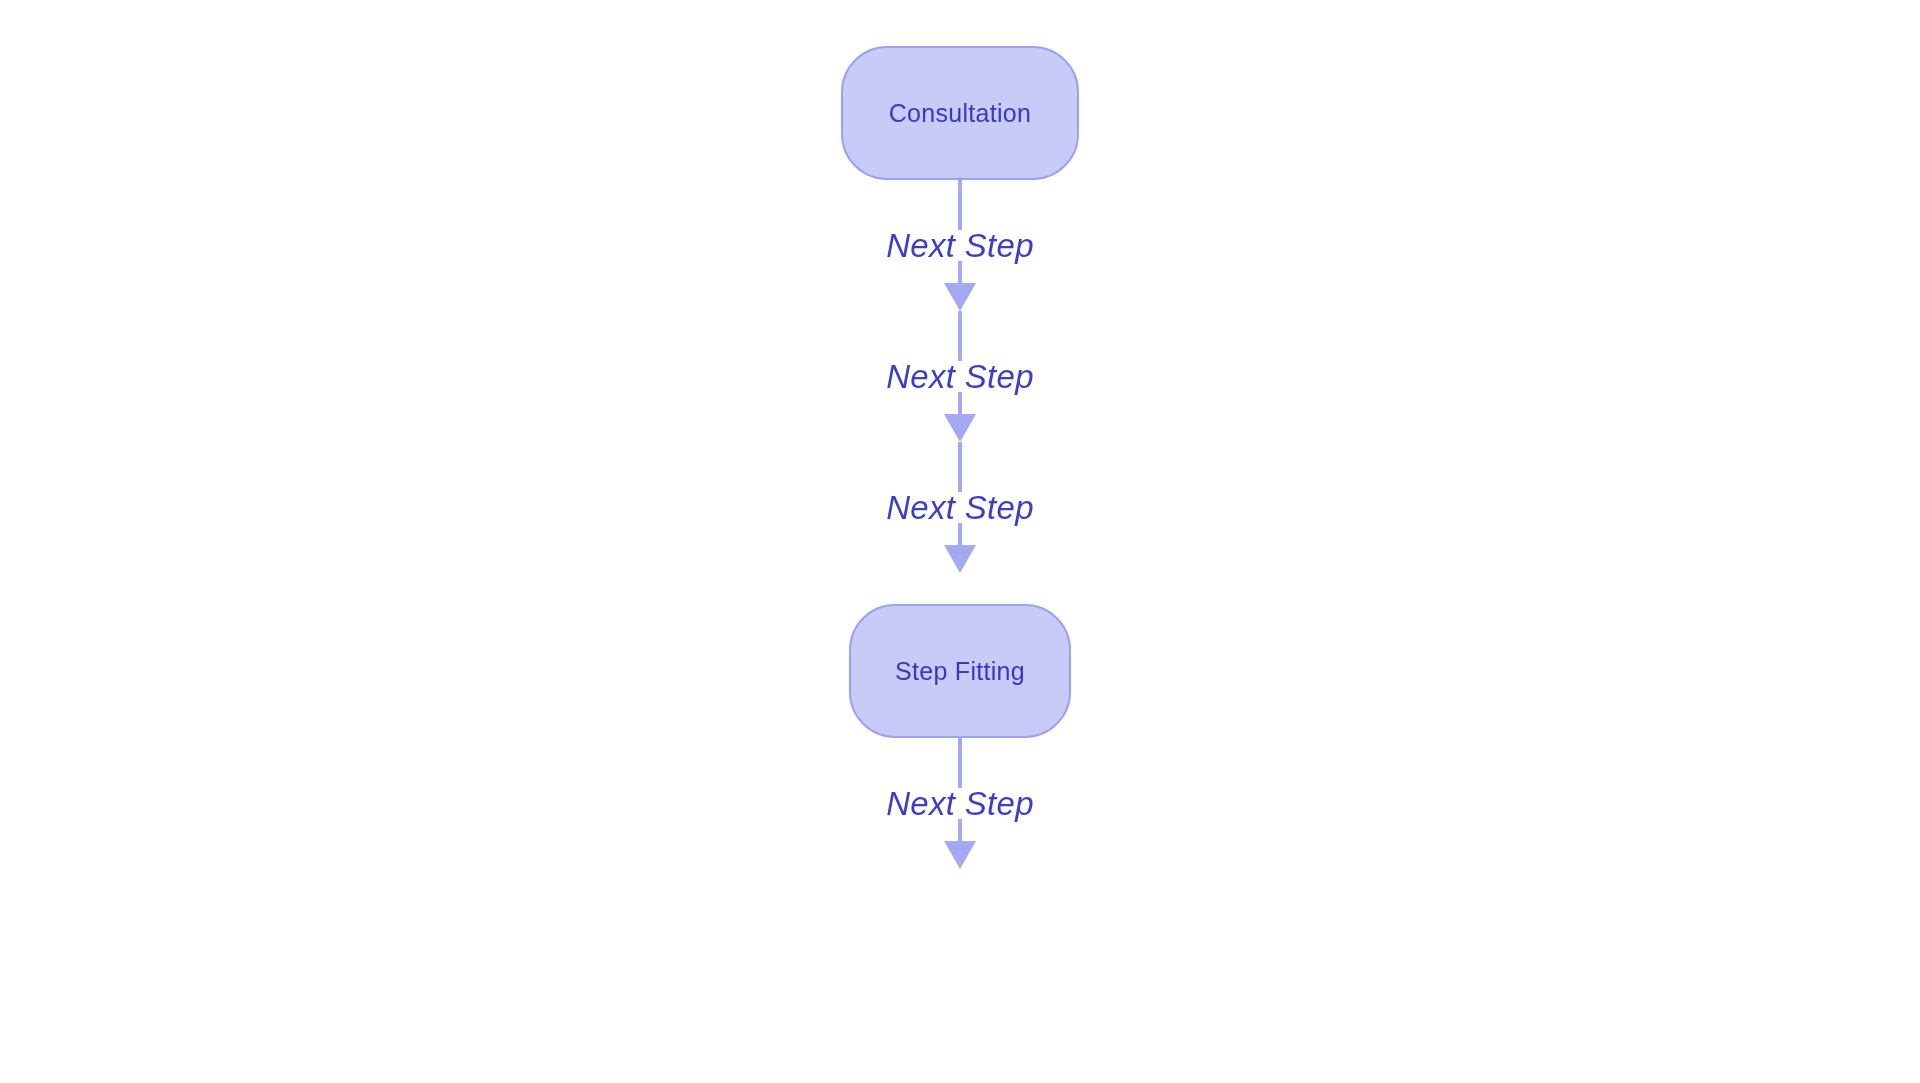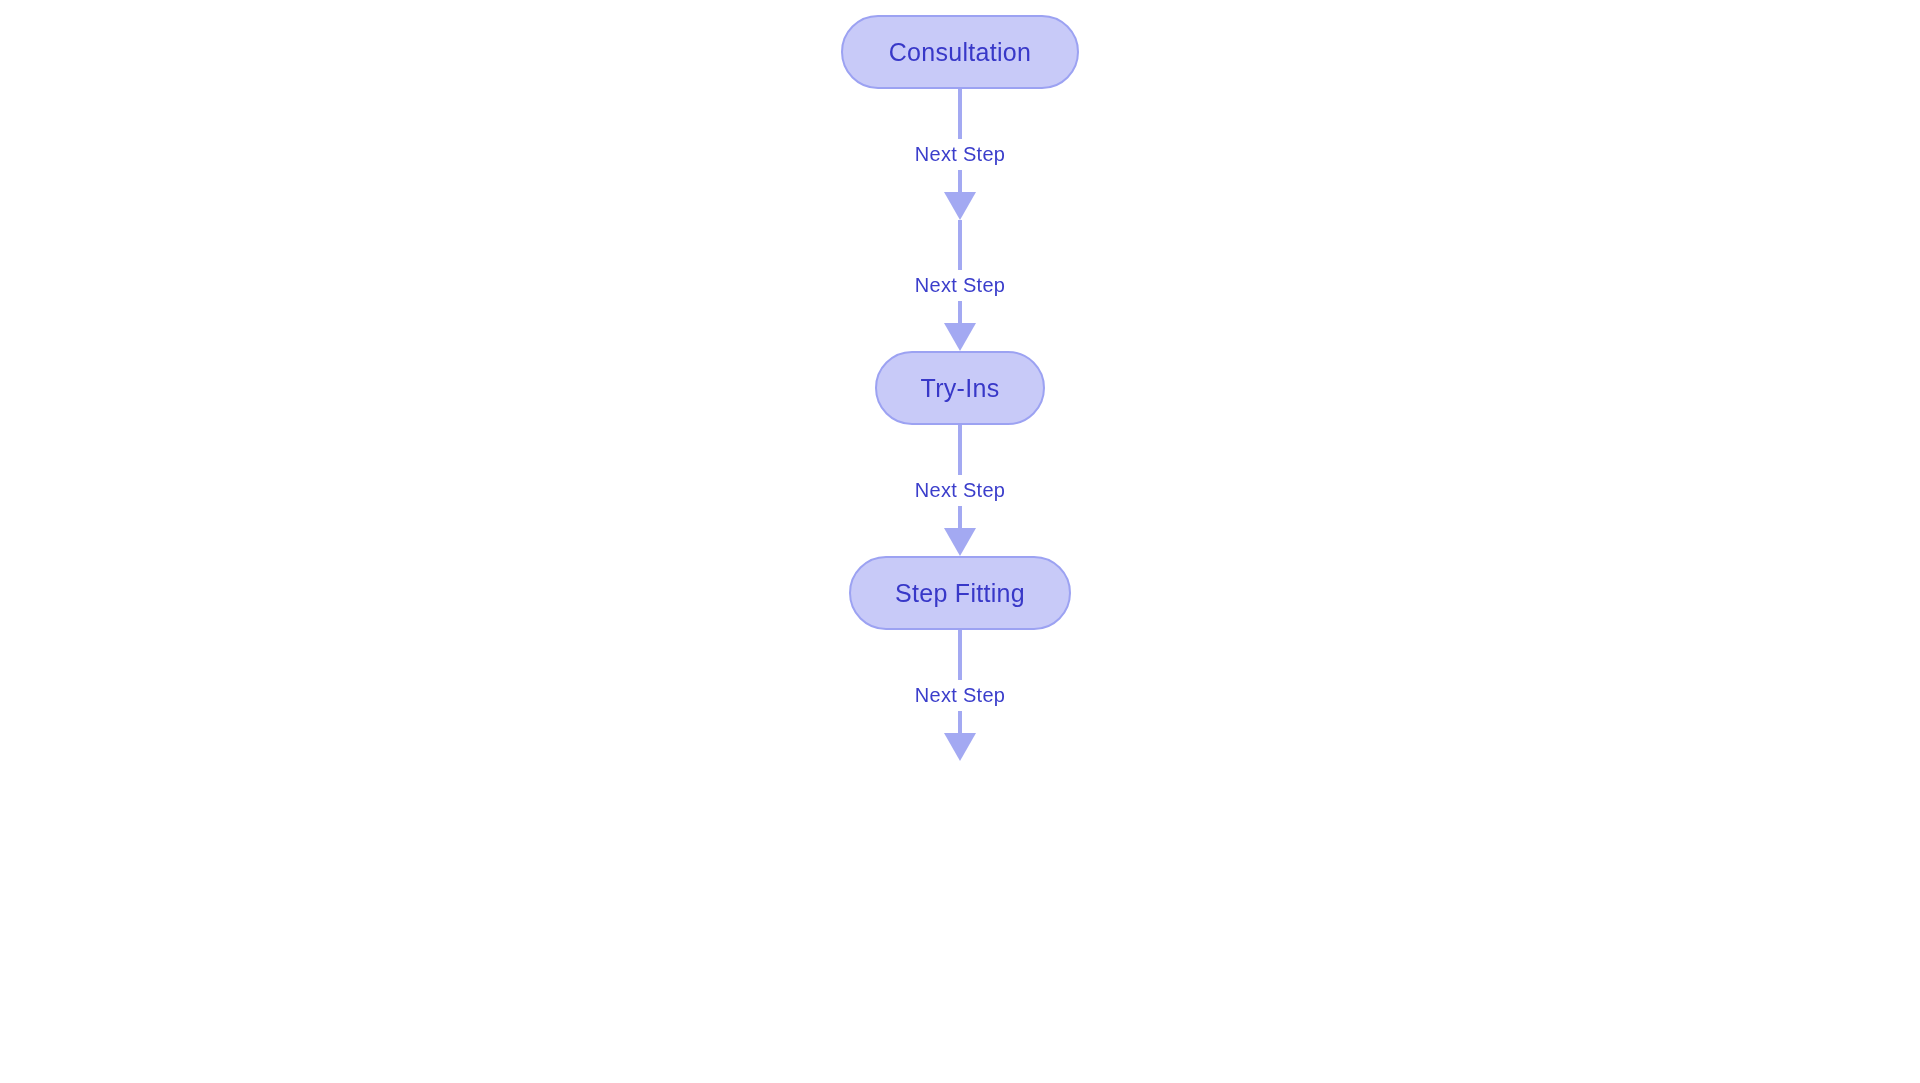--- a/index.html
+++ b/index.html
@@ -27,54 +27,56 @@
   .flow-column {
     position: absolute;
     top: 15px;
     left: 50%;
     transform: translateX(-50%);
     display: flex;
     flex-direction: column;
     align-items: center;
   }
   .flow-node {
-    height: 74px;
+    height: 134px;
     border-radius: 46px;
     background: var(--node-fill);
     border: 2px solid var(--node-border);
     color: var(--node-text);
     font-size: 25px;
     letter-spacing: 0.3px;
     display: flex;
     align-items: center;
     justify-content: center;
     padding: 0 44px;
     white-space: nowrap;
     flex: 0 0 auto;
+    margin-top: 31px;
   }
   .connector {
     height: 131px;
     display: flex;
     flex-direction: column;
     align-items: center;
     flex: 0 0 auto;
   }
   .edge-line-top {
     width: 3.5px;
     height: 50px;
     background: var(--edge-line);
   }
   .edge-label {
     height: 31px;
     line-height: 31px;
-    font-size: 20px;
+    font-size: 33px;
     letter-spacing: 0.3px;
     color: var(--edge-label-text);
     white-space: nowrap;
     background: var(--background);
+    font-style: italic;
   }
   .edge-line-bottom {
     width: 3.5px;
     height: 22px;
     background: var(--edge-line);
   }
   .arrowhead {
     width: 0;
     height: 0;
     border-left: 16px solid transparent;
@@ -100,23 +102,20 @@
     </div>
 
 
     <div class="connector">
       <div class="edge-line-top"></div>
       <div class="edge-label">Next Step</div>
       <div class="edge-line-bottom"></div>
       <div class="arrowhead"></div>
     </div>
 
-    <div class="flow-node" style="min-width:163px">
-      <span>Try-Ins</span>
-    </div>
 
     <div class="connector">
       <div class="edge-line-top"></div>
       <div class="edge-label">Next Step</div>
       <div class="edge-line-bottom"></div>
       <div class="arrowhead"></div>
     </div>
 
     <div class="flow-node" style="min-width:214px">
       <span>Step Fitting</span>

